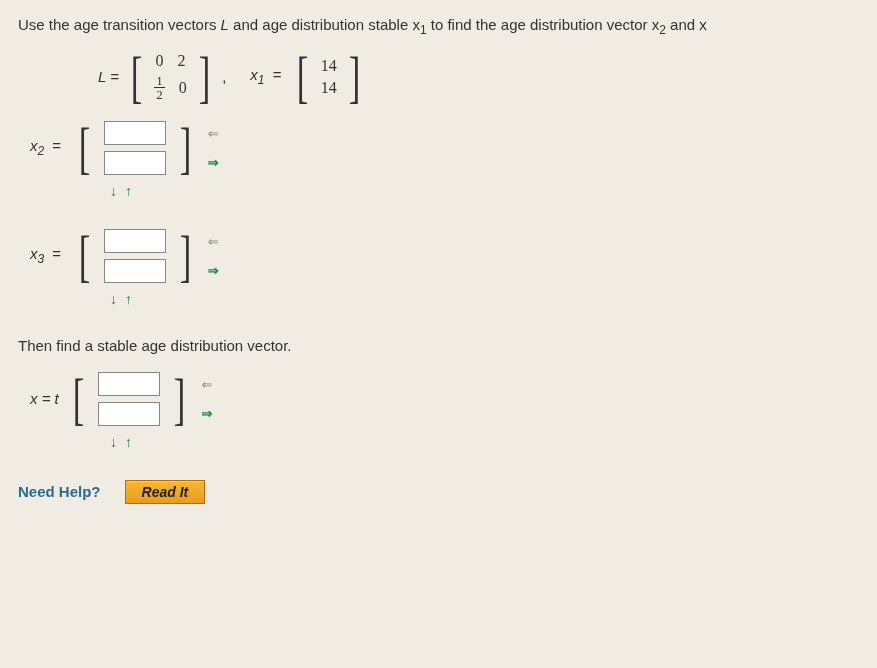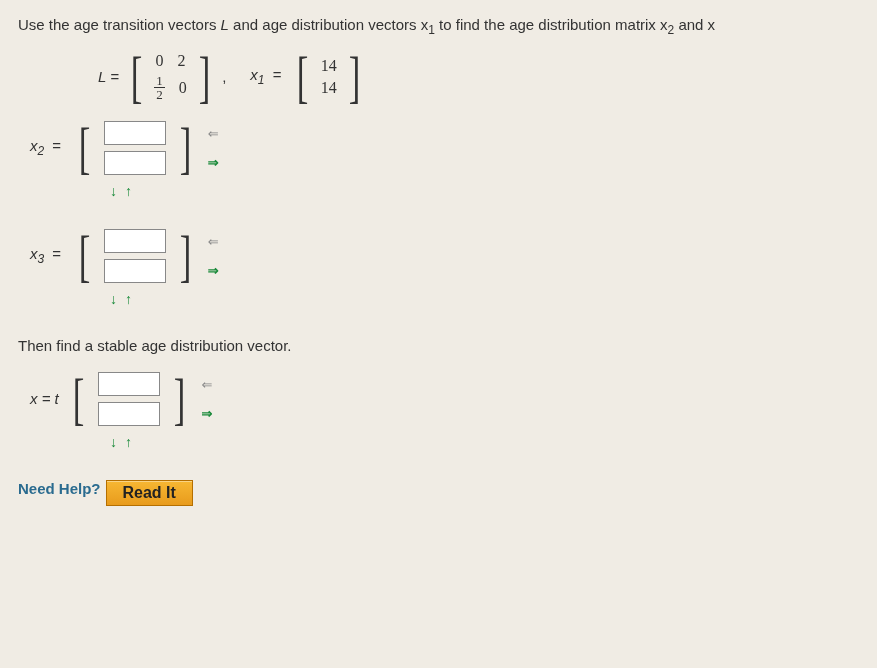--- a/index.html
+++ b/index.html
@@ -89,42 +89,43 @@
       color: #888;
       font-size: 13px;
       margin-left: 2px;
     }
     .side-arrows .green { color: #1a8a3a; font-weight: bold; }
     .stmt {
       margin: 20px 0 18px 0;
     }
     .need-help {
       display: flex;
-      align-items: flex-start;
-      gap: 5px;
+      align-items: center;
+      gap: 24px;
       margin-top: 25px;
     }
     .need-help-label { color: #2a6b8f; font-weight: bold; font-size: 15px; }
     .read-btn {
       background: linear-gradient(#f7b733, #e89b1c);
       border: 1px solid #b56f00;
       padding: 3px 16px;
-      font-size: 16px;
+      font-size: 14px;
       font-weight: bold;
       color: #222;
       cursor: pointer;
       box-shadow: inset 0 1px 0 rgba(255,255,255,0.4);
+      font-style: italic;
     }
     .equals { font-family: Arial, sans-serif; font-style: normal; margin: 0 4px; }
   </style>
 </head>
 <body>
 
 <div class="prompt">
-  <span>Use the age transition vectors </span><i>L</i><span> and age distribution vectors </span><b><span>x</span><span class="sub">1</span></b><span> to find the age distribution matrix </span><b><span>x</span><span class="sub">2</span></b><span> and </span><b><span>x</span></b>
+  <span>Use the age transition vectors </span><i>L</i><span> and age distribution stable </span><b><span>x</span><span class="sub">1</span></b><span> to find the age distribution vector </span><b><span>x</span><span class="sub">2</span></b><span> and </span><b><span>x</span></b>
 </div>
 
 <div class="equation-row">
   <span class="label">L =</span>
   <span class="bracket-l">[</span>
   <div class="matrix-body">
     <div class="matrix-row">
       <span>0</span>
       <span>2</span>
     </div>

